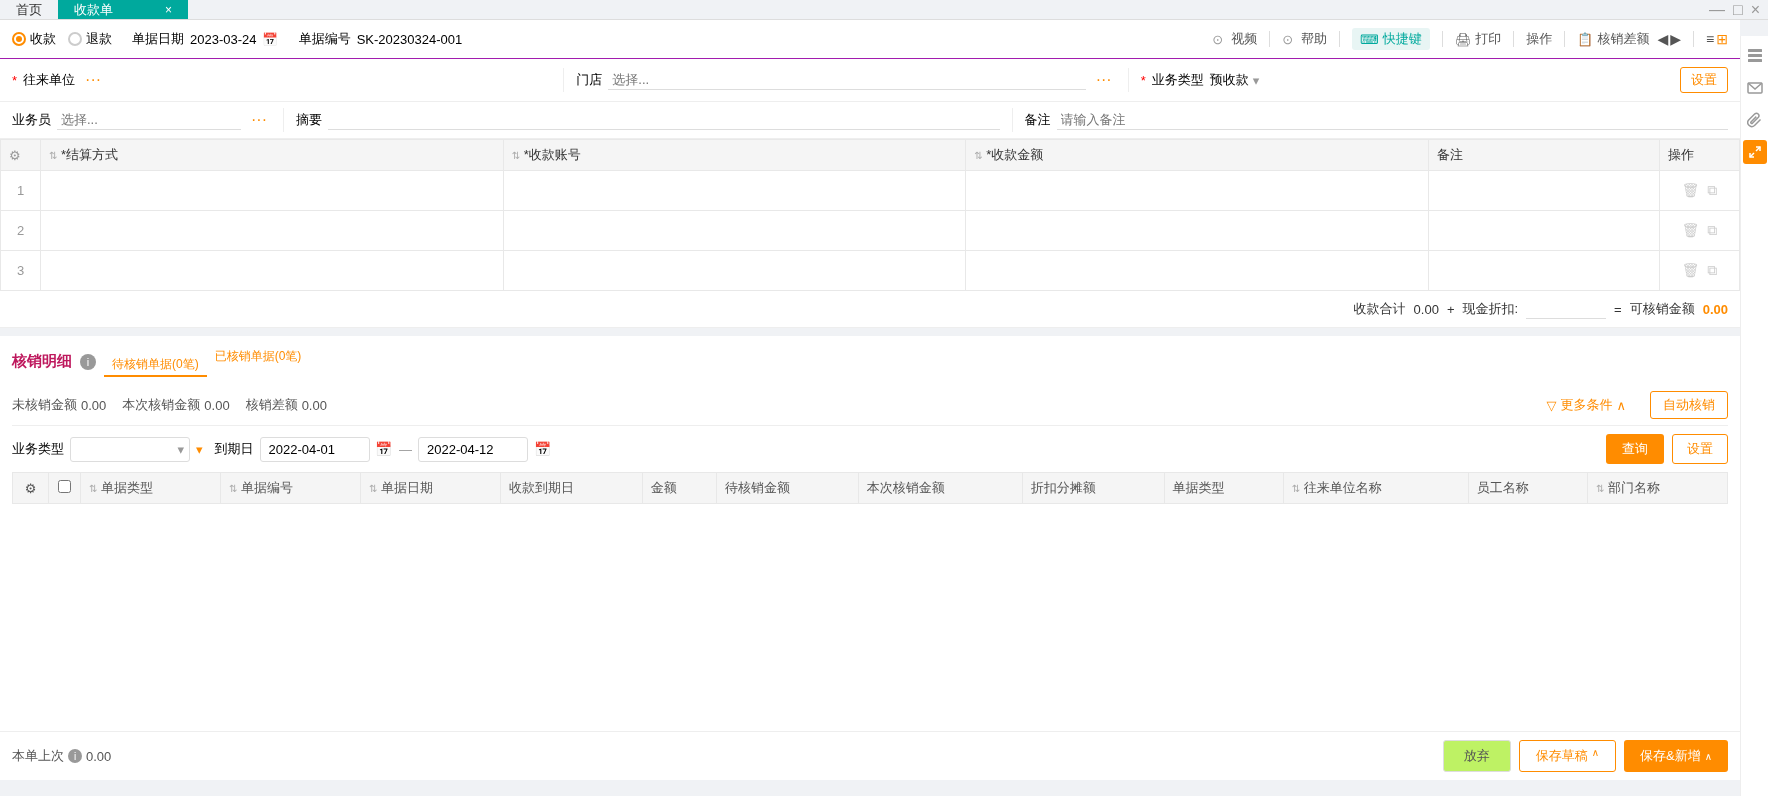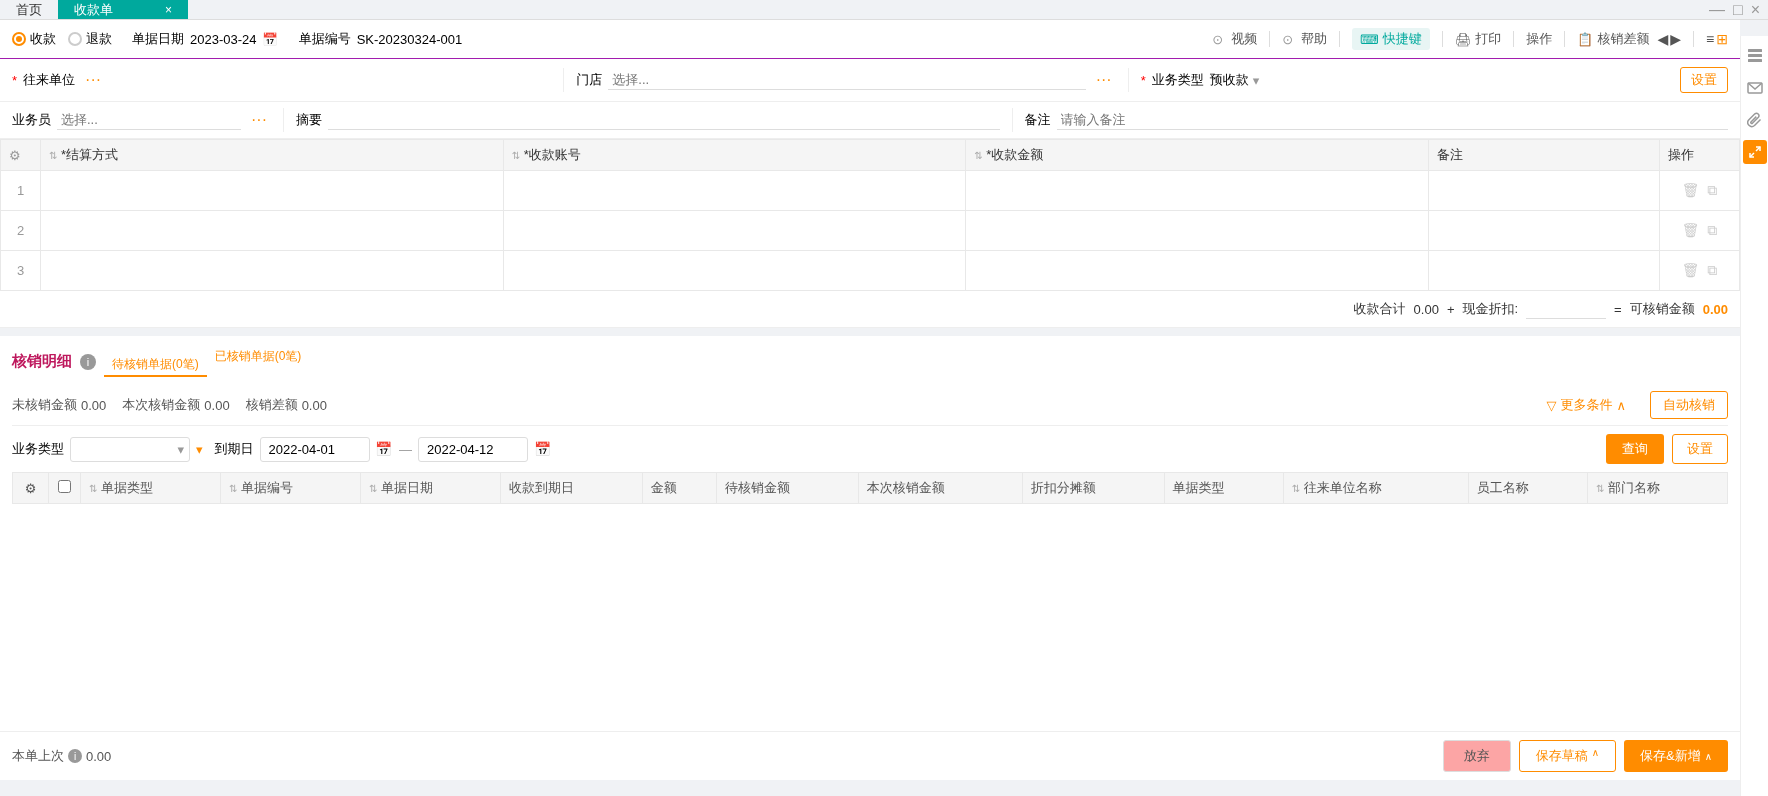--- a/index.html
+++ b/index.html
@@ -96,21 +96,21 @@
 
     
     .data-table2 { width: 100%; border-collapse: collapse; font-size: 12px; }
     .data-table2 th { background: #f5f5f5; border: 1px solid #e8e8e8; padding: 6px 8px; text-align: left; font-weight: normal; color: #555; white-space: nowrap; }
     .sort-icon { color: #aaa; font-size: 10px; }
 
     
     .bottom-bar { display: flex; align-items: center; padding: 8px 12px; background: #fff; border-top: 1px solid #eee; gap: 8px; }
     .bottom-info { color: #555; font-size: 12px; display: flex; align-items: center; gap: 4px; }
     .bottom-actions { margin-left: auto; display: flex; gap: 8px; }
-    .abandon-btn { background: #fca5a5; border: 1px solid #ddd; color: #555; border-radius: 3px; padding: 6px 20px; cursor: pointer; }
+    .abandon-btn { background: #bef264; border: 1px solid #ddd; color: #555; border-radius: 3px; padding: 6px 20px; cursor: pointer; }
     .save-draft-btn { background: #fff; border: 1px solid #ff8c00; color: #ff8c00; border-radius: 3px; padding: 6px 16px; cursor: pointer; display: flex; align-items: flex-start; gap: 4px; }
     .save-new-btn { background: #ff8c00; color: #fff; border: none; border-radius: 3px; padding: 6px 16px; cursor: pointer; display: flex; align-items: center; gap: 4px; }
     .btn-arrow { font-size: 10px; }
 
     
     .right-sidebar { position: fixed; right: 0; top: 36px; width: 28px; background: #fff; border-left: 1px solid #eee; display: flex; flex-direction: column; align-items: center; gap: 8px; padding: 8px 0; height: calc(796px - 36px); z-index: 10; }
     .sidebar-icon-btn { width: 24px; height: 24px; display: flex; align-items: center; justify-content: center; cursor: pointer; color: #999; font-size: 14px; }
     .sidebar-icon-btn.active { background: #ff8c00; color: #fff; border-radius: 3px; }
   </style>
 </head>

